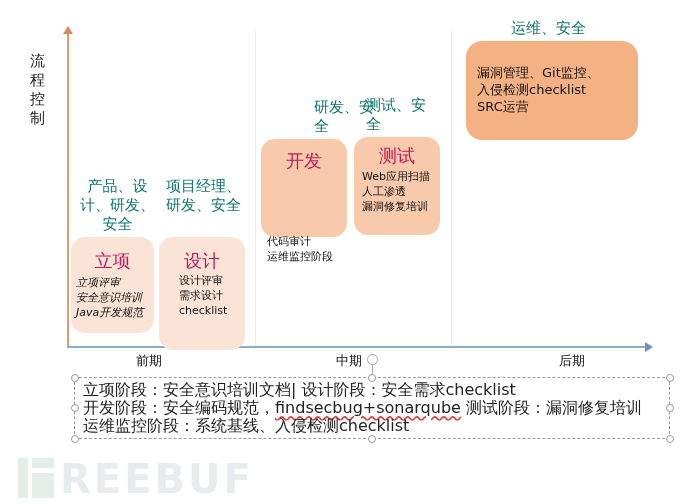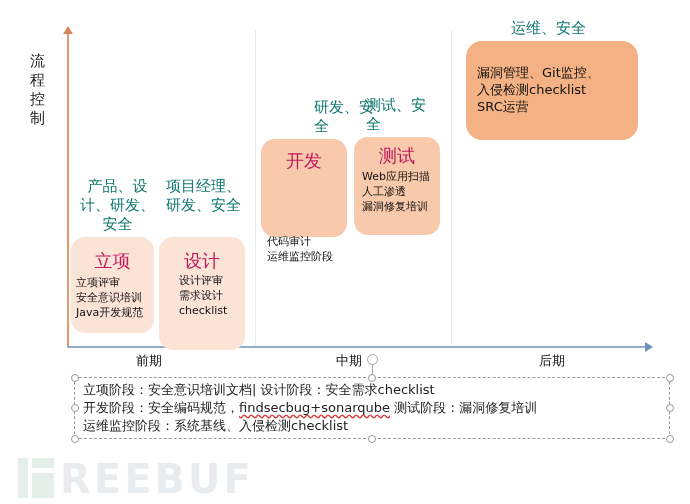--- a/index.html
+++ b/index.html
@@ -17,21 +17,21 @@
              border-left:8px solid #6f93b8; }
   .y-label { position:absolute; left:27px; top:52px; width:18px; font-size:15px; line-height:19px;
              color:#222; text-align:right; }
   .role { position:absolute; color:#0f766e; font-size:15px; line-height:19px; }
   .card { position:absolute; border-radius:14px; box-sizing:border-box; }
   .card-title { position:absolute; left:0; right:0; text-align:center; font-size:18px; color:#be185d; }
   .card-body { position:absolute; font-size:11px; line-height:15px; color:#111; }
   .phase { position:absolute; top:352px; font-size:13px; color:#111; }
   .notes { position:absolute; left:74px; top:377px; width:596px; height:62px;
            border:1px dashed #9a9a9a; box-sizing:border-box; }
-  .note-line { position:absolute; left:8px; font-size:13px; line-height:17px; color:#222; white-space:nowrap; }
+  .note-line { position:absolute; left:8px; font-size:16px; line-height:17px; color:#222; white-space:nowrap; }
   .handle { position:absolute; width:6px; height:6px; border:1px solid #999; border-radius:50%; background:#fff; }
   .squiggle { text-decoration:underline wavy #d33; text-underline-offset:2px; }
   .watermark { position:absolute; left:18px; top:456px; font-size:40px; font-weight:bold;
                letter-spacing:3px; color:#e9ecef; font-family:"DejaVu Sans",sans-serif; }
   .wm-bar { position:absolute; background:#e4efe9; }
 </style>
 </head>
 <body>
 
 <div class="col-divider" style="left:255px"></div>
@@ -39,21 +39,21 @@
 
 <div class="y-axis"></div>
 <div class="y-arrow"></div>
 <div class="x-axis"></div>
 <div class="x-arrow"></div>
 <div class="y-label">流程控制</div>
 
 <div class="role" style="left:80px; top:177px; width:75px;text-align:center;">产品、设计、研发、安全</div>
 <div class="card" style="left:71px; top:237px; width:83px; height:96px; background:#fbe3d6;">
   <div class="card-title" style="top:12px;">立项</div>
-  <div class="card-body" style="left:5px; top:38px;">
+  <div class="card-body" style="left:5px; top:38px;font-style:italic;">
     <div>立项评审</div>
     <div>安全意识培训</div>
     <div>Java开发规范</div>
   </div>
 </div>
 
 <div class="role" style="left:166px; top:177px; width:78px;">项目经理、研发、安全</div>
 <div class="card" style="left:159px; top:237px; width:86px; height:113px; background:#fbe3d6;">
   <div class="card-title" style="top:12px;">设计</div>
   <div class="card-body" style="left:20px; top:36px;">
@@ -88,21 +88,21 @@
     <div>漏洞管理、Git监控、</div>
     <div>入侵检测checklist</div>
     <div>SRC运营</div>
   </div>
 </div>
 
 <div class="phase" style="left:136px;text-align:center;">前期</div>
 <div class="phase" style="left:336px;">中期</div>
 <div class="abs" style="left:367px; top:354px; width:9px; height:9px; border:1px solid #aaa; border-radius:50%;"></div>
 <div class="abs" style="left:372px; top:364px; width:1px; height:12px; background:#aaa;"></div>
-<div class="phase" style="left:539px;">后期</div>
+<div class="phase" style="left:559px;">后期</div>
 
 <div class="notes">
   <div class="note-line" style="top:3px;">立项阶段：安全意识培训文档| 设计阶段：安全需求checklist</div>
   <div class="note-line" style="top:21px;"><span>开发阶段：安全编码规范，</span><span class="squiggle">findsecbug+sonarqube</span><span> 测试阶段：漏洞修复培训</span></div>
   <div class="note-line" style="top:39px;">运维监控阶段：系统基线、入侵检测checklist</div>
 </div>
 
 <div class="handle" style="left:71px; top:374px;"></div>
 <div class="handle" style="left:368px; top:374px;"></div>
 <div class="handle" style="left:666px; top:374px;"></div>

